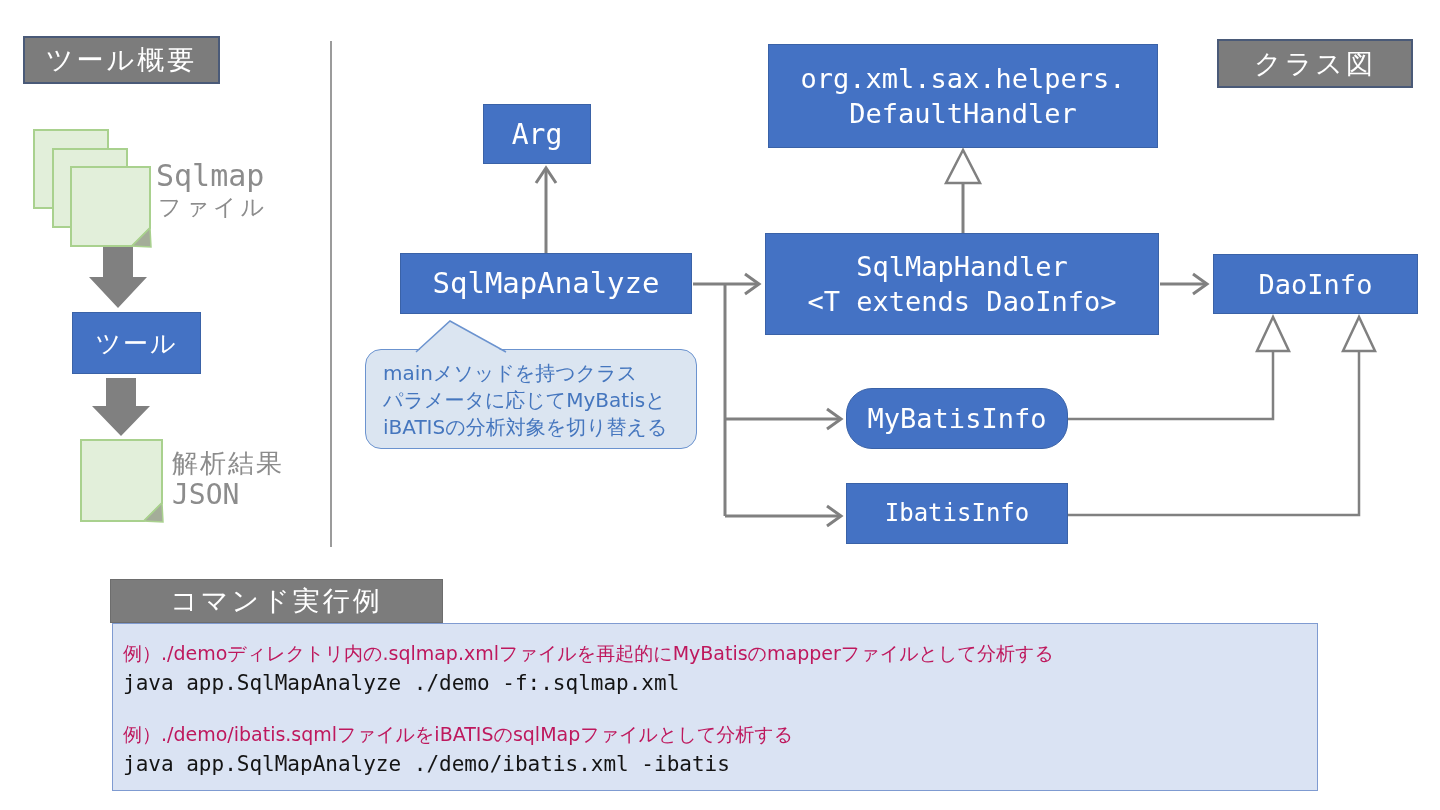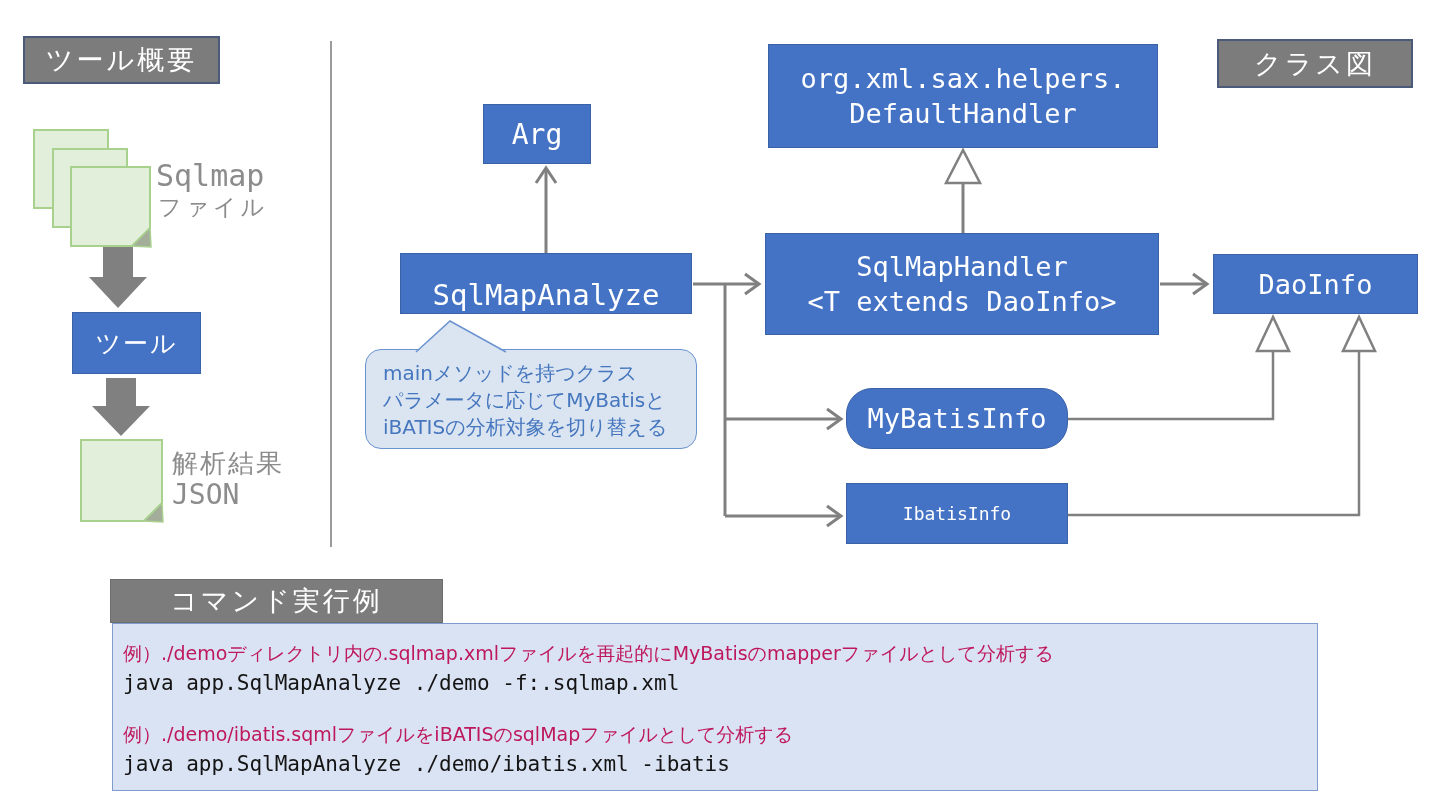--- a/index.html
+++ b/index.html
@@ -87,38 +87,38 @@
 
   <div class="node" style="left:483px;top:88px;width:108px;height:60px;font-size:28px;">
     <span class="ln">Arg</span>
   </div>
 
   <div class="node" style="left:768px;top:28px;width:390px;height:104px;font-size:27px;">
     <span class="ln">org.xml.sax.helpers.</span>
     <span class="ln">DefaultHandler</span>
   </div>
 
-  <div class="node" style="left:400px;top:237px;width:292px;height:61px;font-size:29px;justify-content:flex-end;">
+  <div class="node" style="left:400px;top:237px;width:292px;height:61px;font-size:29px;">
     <span class="ln">SqlMapAnalyze</span>
   </div>
 
   <div class="node" style="left:765px;top:217px;width:394px;height:102px;font-size:27px;">
     <span class="ln">SqlMapHandler</span>
     <span class="ln">&lt;T extends DaoInfo&gt;</span>
   </div>
 
   <div class="node" style="left:1213px;top:238px;width:205px;height:60px;font-size:27px;">
     <span class="ln">DaoInfo</span>
   </div>
 
   <div class="node" style="left:846px;top:372px;width:222px;height:61px;font-size:27px;border-radius:26px;">
     <span class="ln">MyBatisInfo</span>
   </div>
 
-  <div class="node" style="left:846px;top:467px;width:222px;height:61px;font-size:18px;">
+  <div class="node" style="left:846px;top:467px;width:222px;height:61px;font-size:24px;">
     <span class="ln">IbatisInfo</span>
   </div>
 
   <div class="callout">
     <div>mainメソッドを持つクラス</div>
     <div>パラメータに応じてMyBatisと</div>
     <div>iBATISの分析対象を切り替える</div>
   </div>
 
   <div class="section-header cmd" style="left:110px;top:563px;width:333px;height:44px;z-index:3;">

